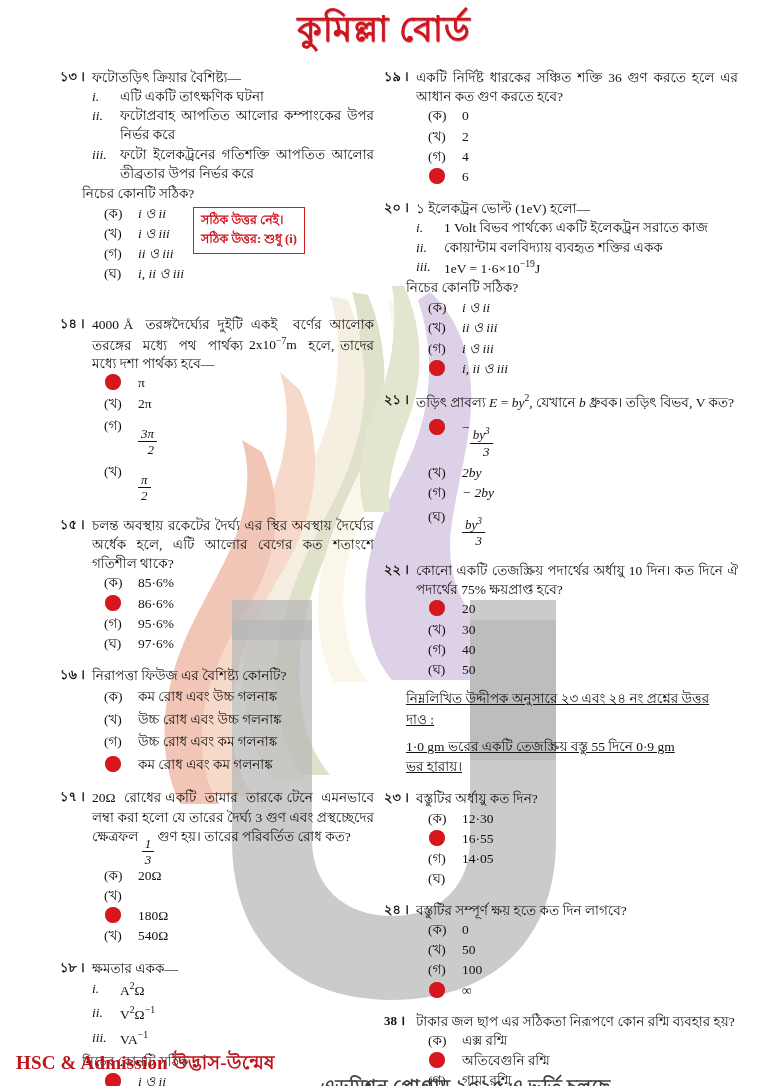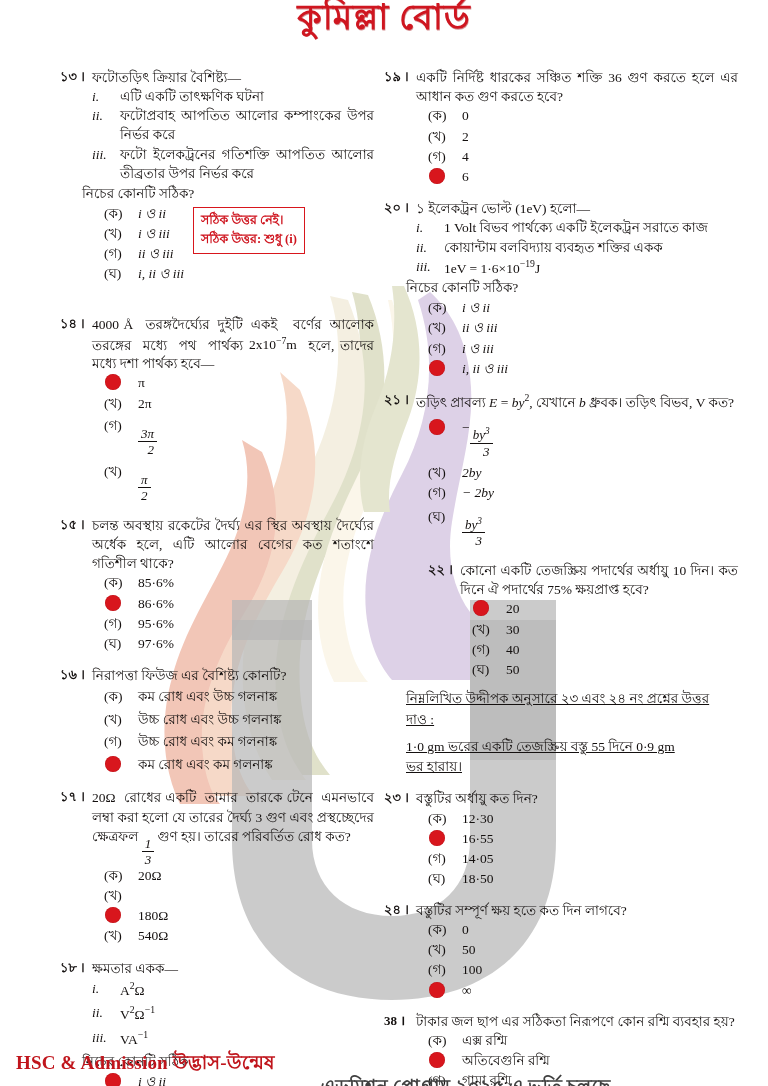--- a/index.html
+++ b/index.html
@@ -14,20 +14,21 @@
   #watermark{position:absolute;left:0;top:0;width:768px;height:1086px;z-index:0;pointer-events:none;}
   
   .sheet{position:relative;z-index:2;width:768px;height:1086px;box-sizing:border-box;}
   #board-title{
     text-align:center;
     color:#cf1620;
     font-family:"Liberation Serif","DejaVu Serif",serif;
     font-weight:bold;
     font-size:35px;
     letter-spacing:1px;
+    padding-top:12px;
     line-height:1.05;
     text-shadow:0.5px 0.5px 0 rgba(160,10,16,.45);
   }
   
   #columns{
     position:absolute;left:0;top:68px;width:768px;
     display:flex;
   }
   .col{width:384px;box-sizing:border-box;}
   .col.left{padding-left:60px;padding-right:10px;}
@@ -399,21 +400,21 @@
           <li class="opt" style="margin-top:4px;">
               <span class="lbl">(ঘ)</span>
               <span class="val"><span class="frac">
                   <span class="num"><span class="italic">by</span><sup>3</sup></span>
                   <span class="den">3</span>
                 </span></span>
             </li>
         </ul>
       </div>
 
-      <div class="q" style="margin-top:14px;margin-left:44px;">
+      <div class="q" style="margin-top:14px;">
         <div class="q-head">
           <div class="q-num">২২ ।</div>
           <div class="q-text">কোনো একটি  তেজস্ক্রিয় পদার্থের অর্ধায়ু 10 দিন। কত দিনে ঐ পদার্থের 75% ক্ষয়প্রাপ্ত হবে?</div>
         </div>
         <ul class="opts">
           <li class="opt correct">
               <span class="lbl"><span class="dot"></span></span>
               <span class="val">20</span>
             </li>
           <li class="opt">
@@ -451,21 +452,20 @@
           <li class="opt correct">
               <span class="lbl"><span class="dot"></span></span>
               <span class="val">16·55</span>
             </li>
           <li class="opt">
               <span class="lbl">(গ)</span>
               <span class="val">14·05</span>
             </li>
           <li class="opt">
               <span class="lbl">(ঘ)</span>
-              <span class="val">18·50</span>
             </li>
         </ul>
       </div>
 
       <div class="q" style="margin-top:11px;">
         <div class="q-head">
           <div class="q-num">২৪ ।</div>
           <div class="q-text">বস্তুটির সম্পূর্ণ ক্ষয় হতে কত দিন লাগবে?</div>
         </div>
         <ul class="opts">

